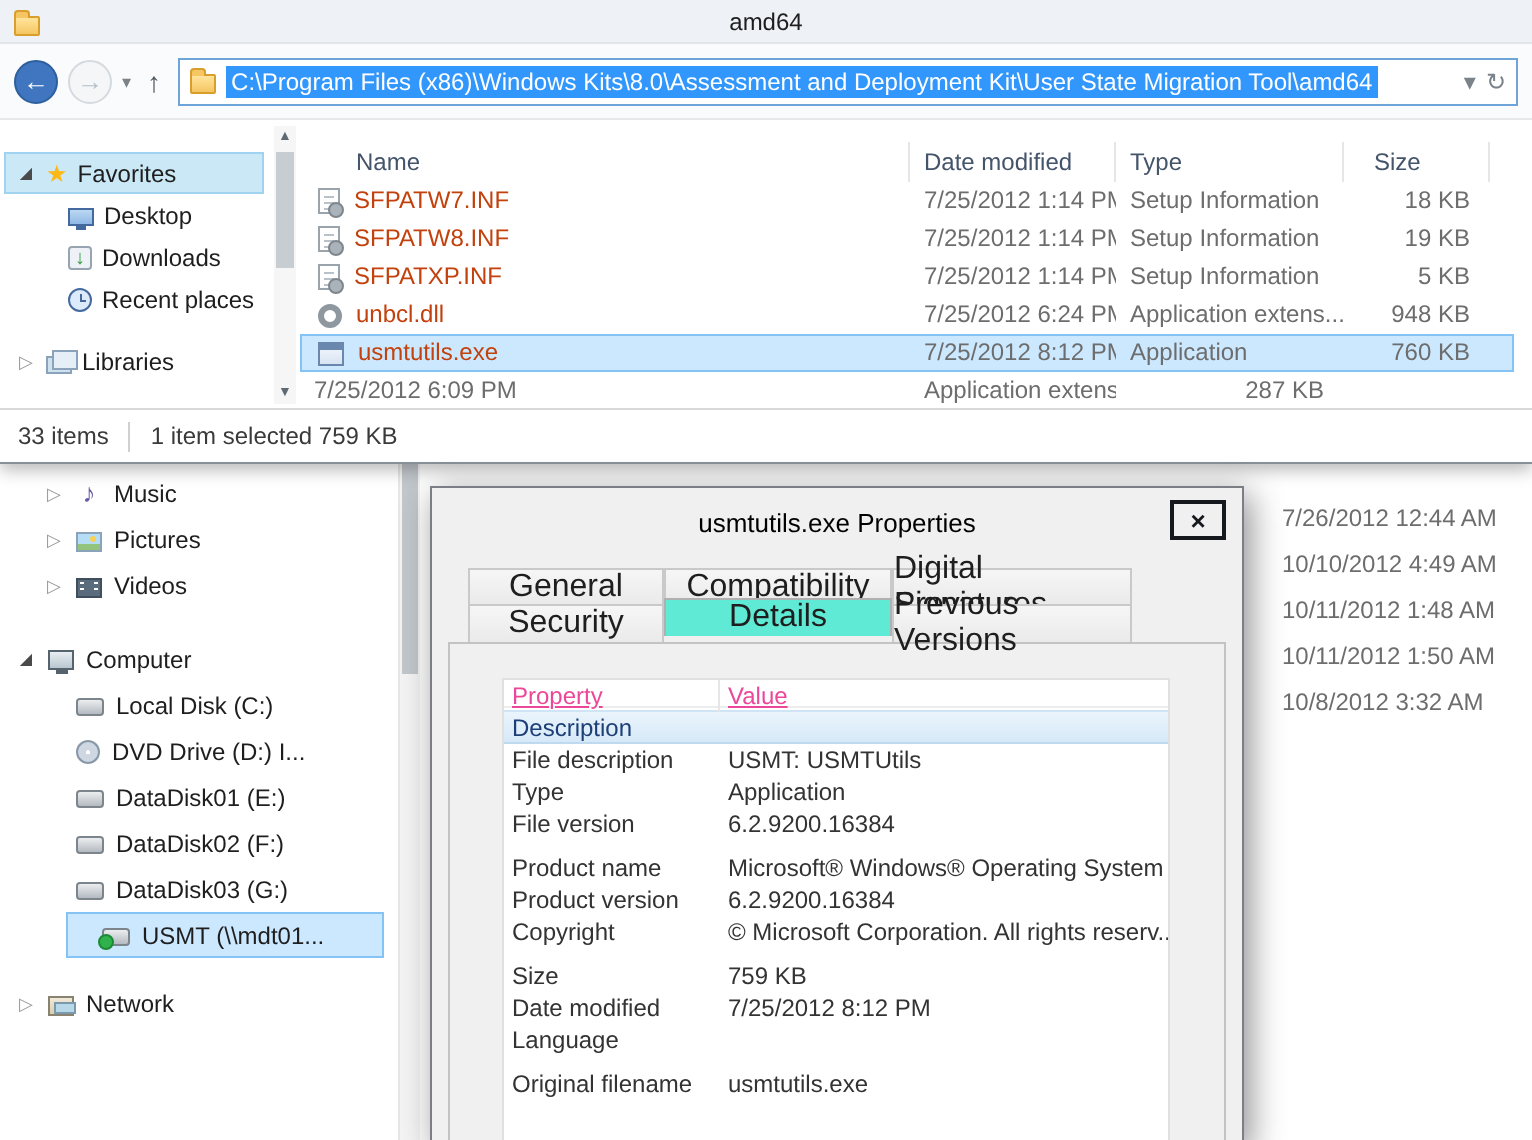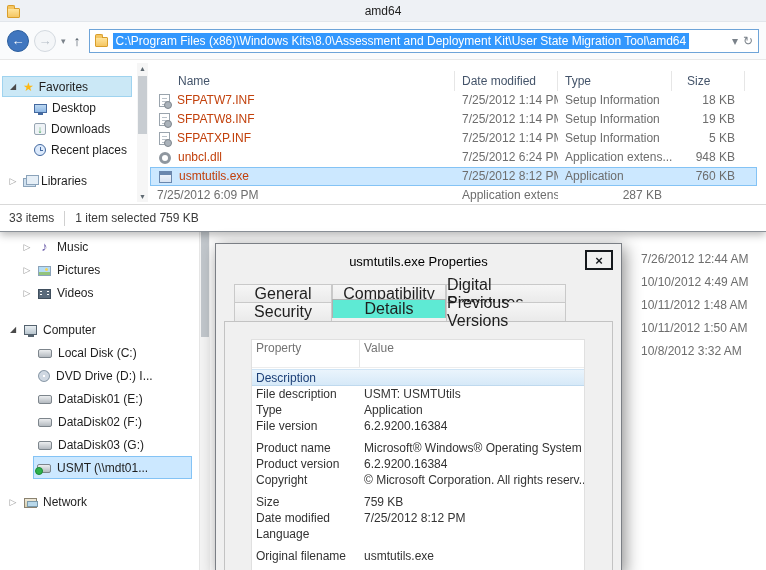--- a/index.html
+++ b/index.html
@@ -59,40 +59,40 @@
 
   
   .bgwin{position:absolute;top:232px;left:0;right:0;bottom:0;background:#fff;z-index:1;}
   .bside{position:absolute;left:0;top:0;width:198px;padding-top:3px;}
   .brow{height:23px;display:flex;align-items:center;gap:6px;white-space:nowrap;overflow:hidden;}
   .brow.lib{padding-left:22px;}
   .brow.root{padding-left:8px;}
   .brow.drive{padding-left:38px;}
   .brow.mt1{margin-top:14px;}
   .brow.mt2{margin-top:11px;}
-  .brow.sel{margin-left:33px;margin-right:6px;padding-left:4px;background:#cce8ff;box-shadow:inset 0 0 0 1px #84c3f5;}
+  .brow.sel{margin-left:33px;margin-right:6px;padding-left:18px;background:#cce8ff;box-shadow:inset 0 0 0 1px #84c3f5;}
   .bscroll{position:absolute;left:199px;top:0;bottom:0;width:11px;background:#f4f4f4;border-left:1px solid #e6e6e6;}
   .bscroll .thumb{position:absolute;left:1px;right:1px;top:0;height:105px;background:#c2c7cc;}
   .bdates{position:absolute;left:641px;top:16px;line-height:23px;color:#6d6d6d;white-space:nowrap;}
 
   
   .dlg{position:absolute;left:215px;top:243px;width:407px;height:330px;background:#f0f0f0;border:1px solid #7b7f85;box-shadow:3px 4px 16px rgba(0,0,0,.45);z-index:3;overflow:hidden;}
   .dlg-tb{height:34px;position:relative;display:flex;align-items:center;justify-content:center;font-size:13px;color:#000;}
   .dlg-close{position:absolute;right:8px;top:6px;width:28px;height:20px;border:2px solid #15181c;display:flex;align-items:center;justify-content:center;font-weight:bold;font-size:13px;color:#15181c;background:#f0f0f0;}
   .tabs{position:absolute;left:18px;display:flex;}
   .tabs.back{top:40px;height:18px;z-index:4;}
   .tabs.front{top:58px;height:19px;z-index:5;align-items:flex-start;}
   .tab{border:1px solid #c9c9c9;background:linear-gradient(#f6f6f6,#eaeaea);display:flex;align-items:center;justify-content:center;font-size:16px;color:#1e1e1e;height:100%;}
   .tabs.back .tab{border-bottom:none;}
   .tabs.front .tab{height:19px;border-bottom:none;}
   .tab.w1{width:98px;}.tab.w2{width:114px;}.tab.w3{width:120px;}
   .tab.active{background:#5eead4;height:24px;margin-top:-3px;border:1px solid #b0b0b0;border-bottom:none;z-index:6;}
   .dlg-page{position:absolute;left:8px;right:8px;top:77px;bottom:-2px;border:1px solid #c3c3c3;background:#f0f0f0;}
   .plist{position:absolute;left:26px;right:27px;top:17px;bottom:-2px;background:#fff;border:1px solid #e0e0e0;overflow:hidden;}
-  .plhead{display:grid;grid-template-columns:108px 1fr;height:28px;line-height:16px;color:#737373;border-bottom:1px solid #ededed;}
+  .plhead{display:grid;grid-template-columns:108px 1fr;height:14px;line-height:16px;color:#ec4899;border-bottom:1px solid #ededed;text-decoration:underline;}
   .plhead span{padding-left:4px;border-right:1px solid #e6e6e6;white-space:nowrap;}
   .plhead span:last-child{border-right:none;}
   .plsec{height:17px;line-height:16px;padding-left:4px;background:linear-gradient(#eaf4fc,#d6e9f8);border-top:1px solid #cfe4f5;border-bottom:1px solid #bfd9ee;color:#1c3f77;margin-top:1px;}
   .plrow{display:grid;grid-template-columns:108px 1fr;height:16px;line-height:16px;color:#333;}
   .plrow span{padding-left:4px;white-space:nowrap;overflow:hidden;}
   .plrow.gap{margin-top:6px;}
 
   
   .ic{display:inline-block;position:relative;flex:0 0 auto;}
   .ic-folder{width:13px;height:10px;background:linear-gradient(#ffe49c,#f5c662);border:1px solid #d99e2b;border-radius:1px;margin-top:2px;}

